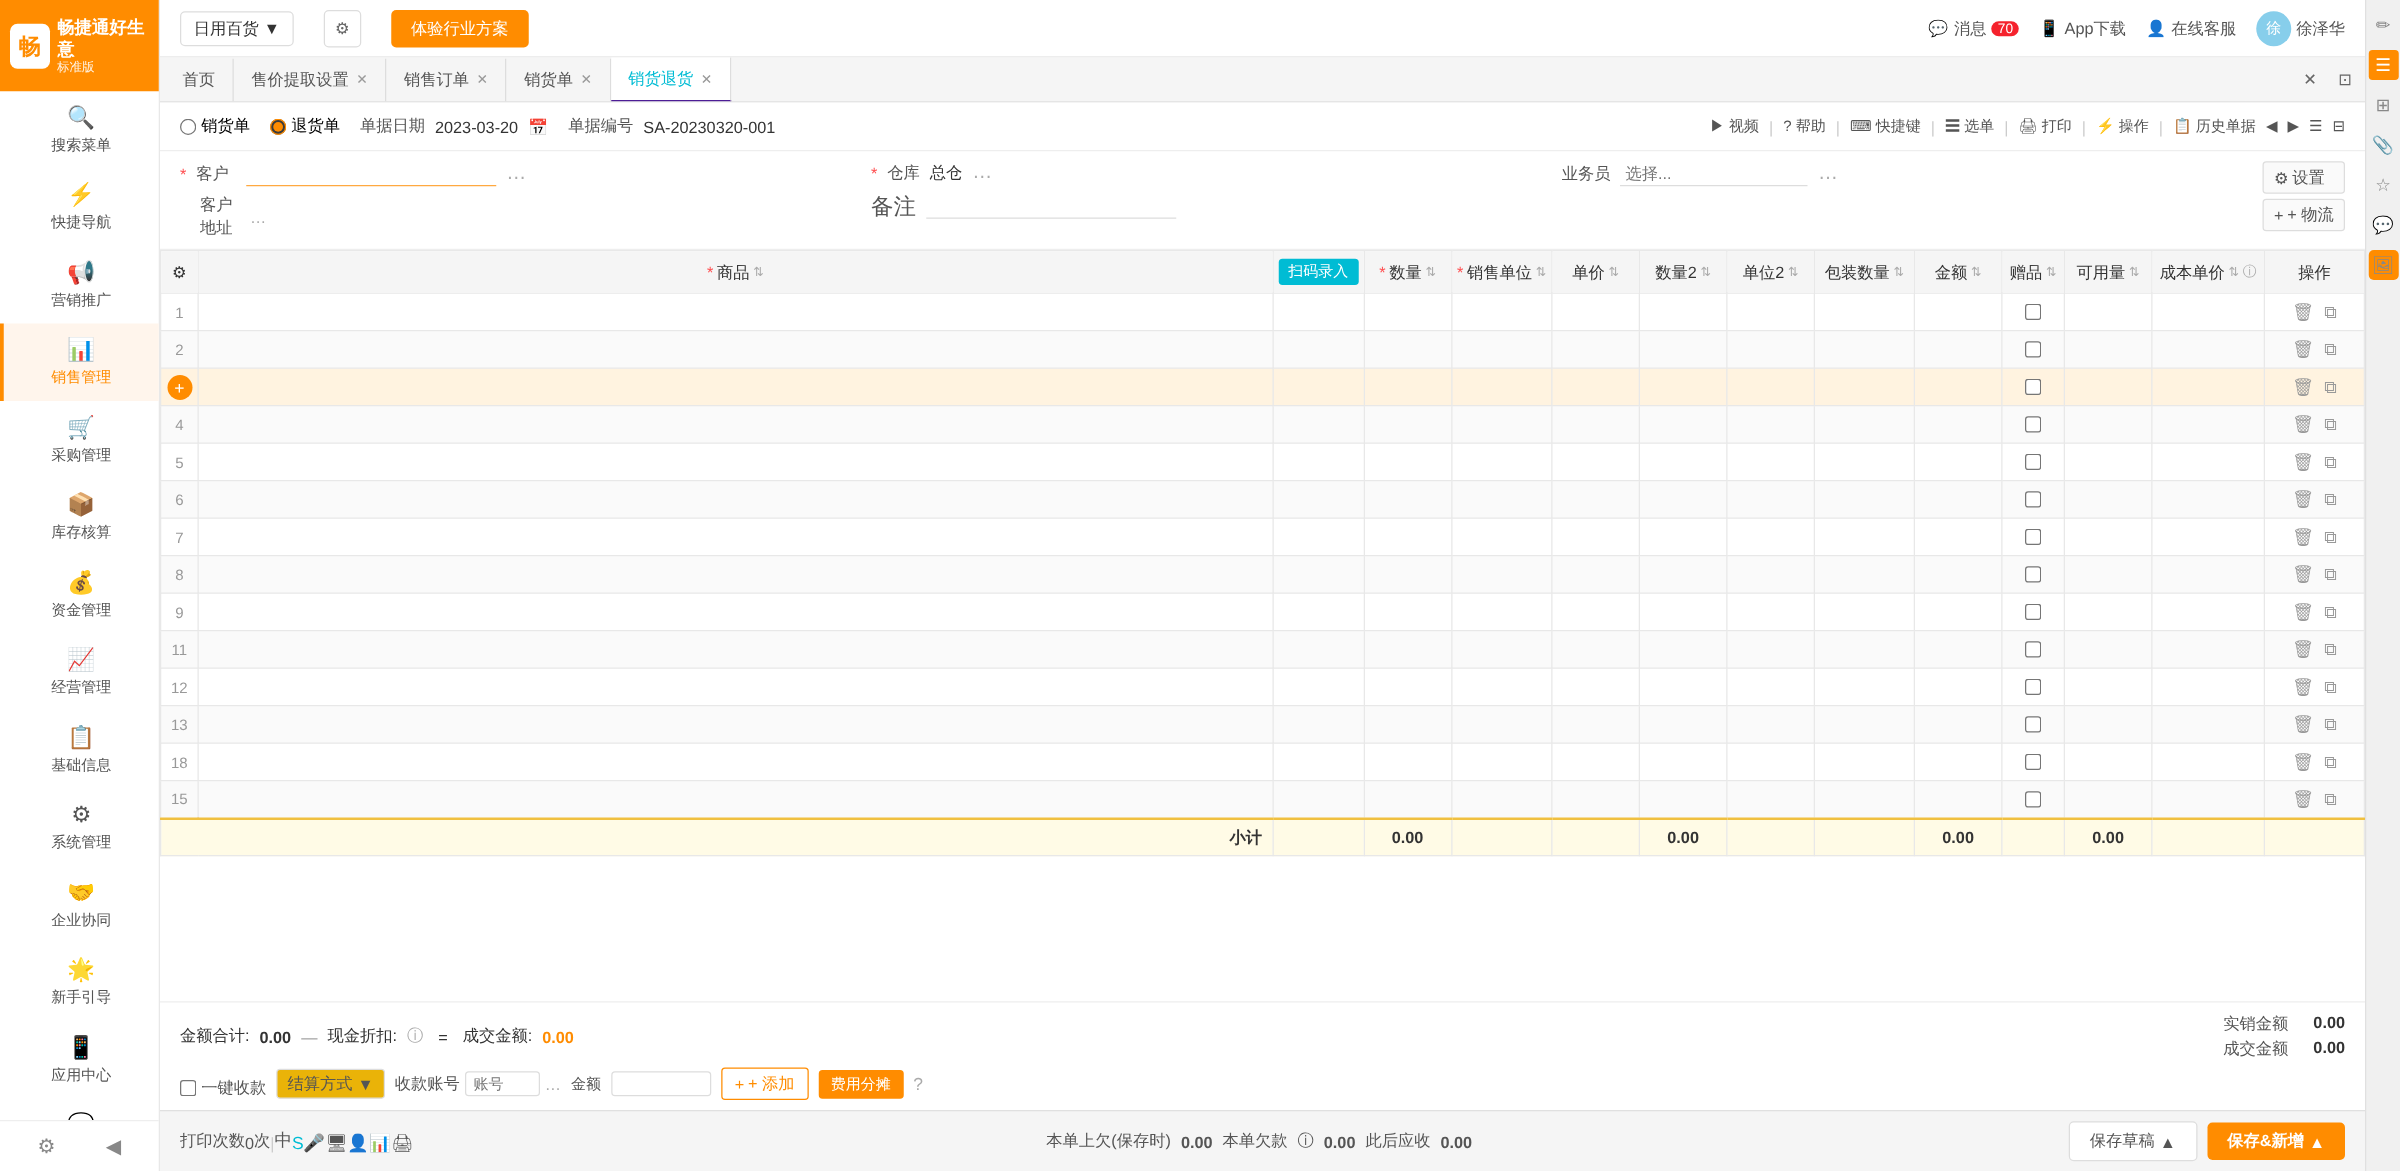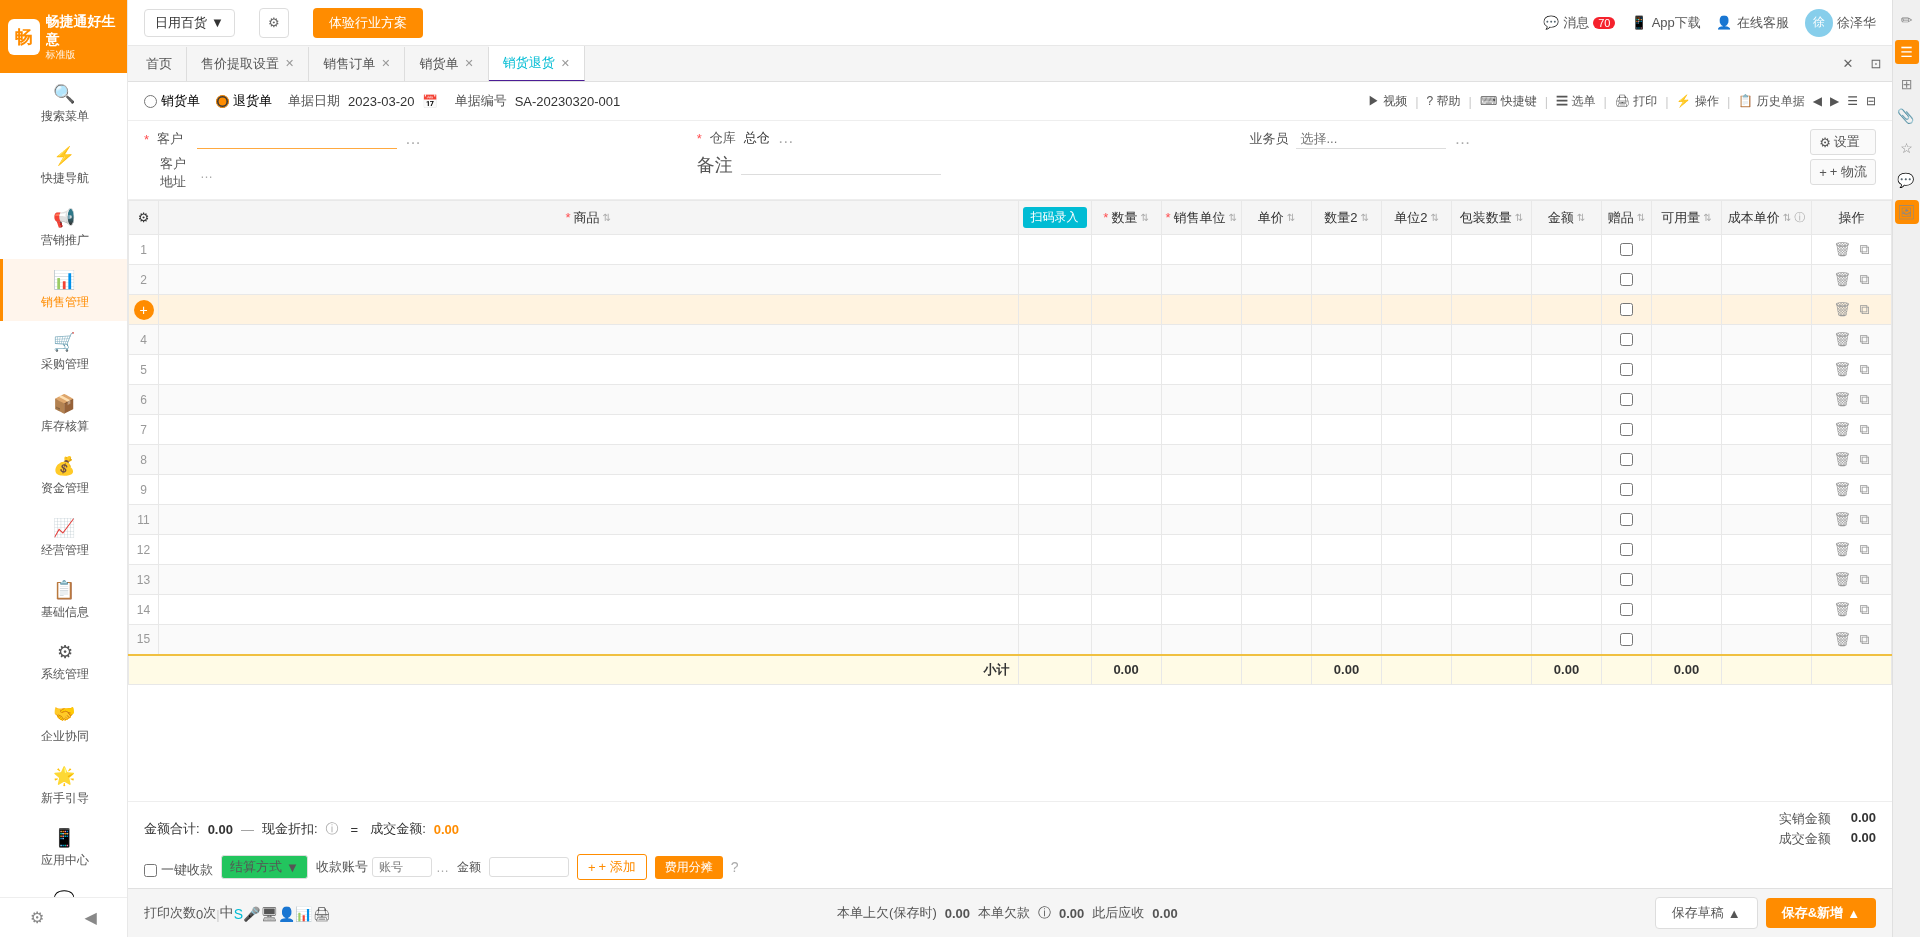--- a/index.html
+++ b/index.html
@@ -76,21 +76,21 @@
     .action-icon { color: #999; cursor: pointer; font-size: 14px; }
     .subtotal-row td { background: #fffbe6; font-weight: bold; border-top: 2px solid #f0c040; }
     
     
     .footer { border-top: 1px solid #eee; padding: 8px 16px; background: #fff; }
     .footer-row { display: flex; align-items: center; gap: 8px; }
     .footer-amounts { display: flex; align-items: center; gap: 8px; font-size: 13px; color: #333; }
     .footer-amounts .sep { color: #999; }
     .footer-payment { display: flex; align-items: center; gap: 8px; margin-top: 6px; }
     .footer-payment label { display: flex; align-items: center; gap: 4px; font-size: 12px; color: #555; }
-    .calc-method { display: flex; align-items: center; gap: 4px; color: #555; font-size: 12px; cursor: pointer; border: 1px solid #ddd; border-radius: 3px; padding: 2px 8px; background: #22c55e; }
+    .calc-method { display: flex; align-items: center; gap: 4px; color: #555; font-size: 12px; cursor: pointer; border: 1px solid #ddd; border-radius: 3px; padding: 2px 8px; background: #eab308; }
     .collect-account { display: flex; align-items: center; gap: 4px; color: #555; font-size: 12px; }
     .collect-account input { width: 60px; border: 1px solid #ddd; border-radius: 3px; padding: 2px 6px; }
     .collect-account .dots { color: #aaa; cursor: pointer; }
     .amount-input { border: 1px solid #ddd; border-radius: 3px; padding: 2px 6px; width: 80px; font-size: 12px; }
     .add-btn { background: #fff; border: 1px solid #ff8c00; color: #ff8c00; border-radius: 3px; padding: 3px 10px; cursor: pointer; font-size: 12px; display: flex; align-items: center; gap: 3px; }
     .split-btn { background: #ff8c00; color: #fff; border: none; border-radius: 3px; padding: 3px 10px; cursor: pointer; font-size: 12px; }
     .help-icon { color: #aaa; cursor: pointer; font-size: 14px; }
     
     
     .bottom-bar { display: flex; align-items: center; justify-content: space-between; background: #f5f5f5; border-top: 1px solid #e0e0e0; padding: 8px 16px; flex-shrink: 0; }
@@ -719,21 +719,21 @@
               <td></td>
               <td></td>
               <td>
                 <div class="action-icons">
                   <span class="action-icon">🗑</span>
                   <span class="action-icon">⧉</span>
                 </div>
               </td>
             </tr>
           <tr>
-              <td class="row-num">14</td>
+              <td class="row-num">18</td>
               <td></td>
               <td></td>
               <td></td>
               <td></td>
               <td></td>
               <td></td>
               <td></td>
               <td></td>
               <td></td>
               <td>

